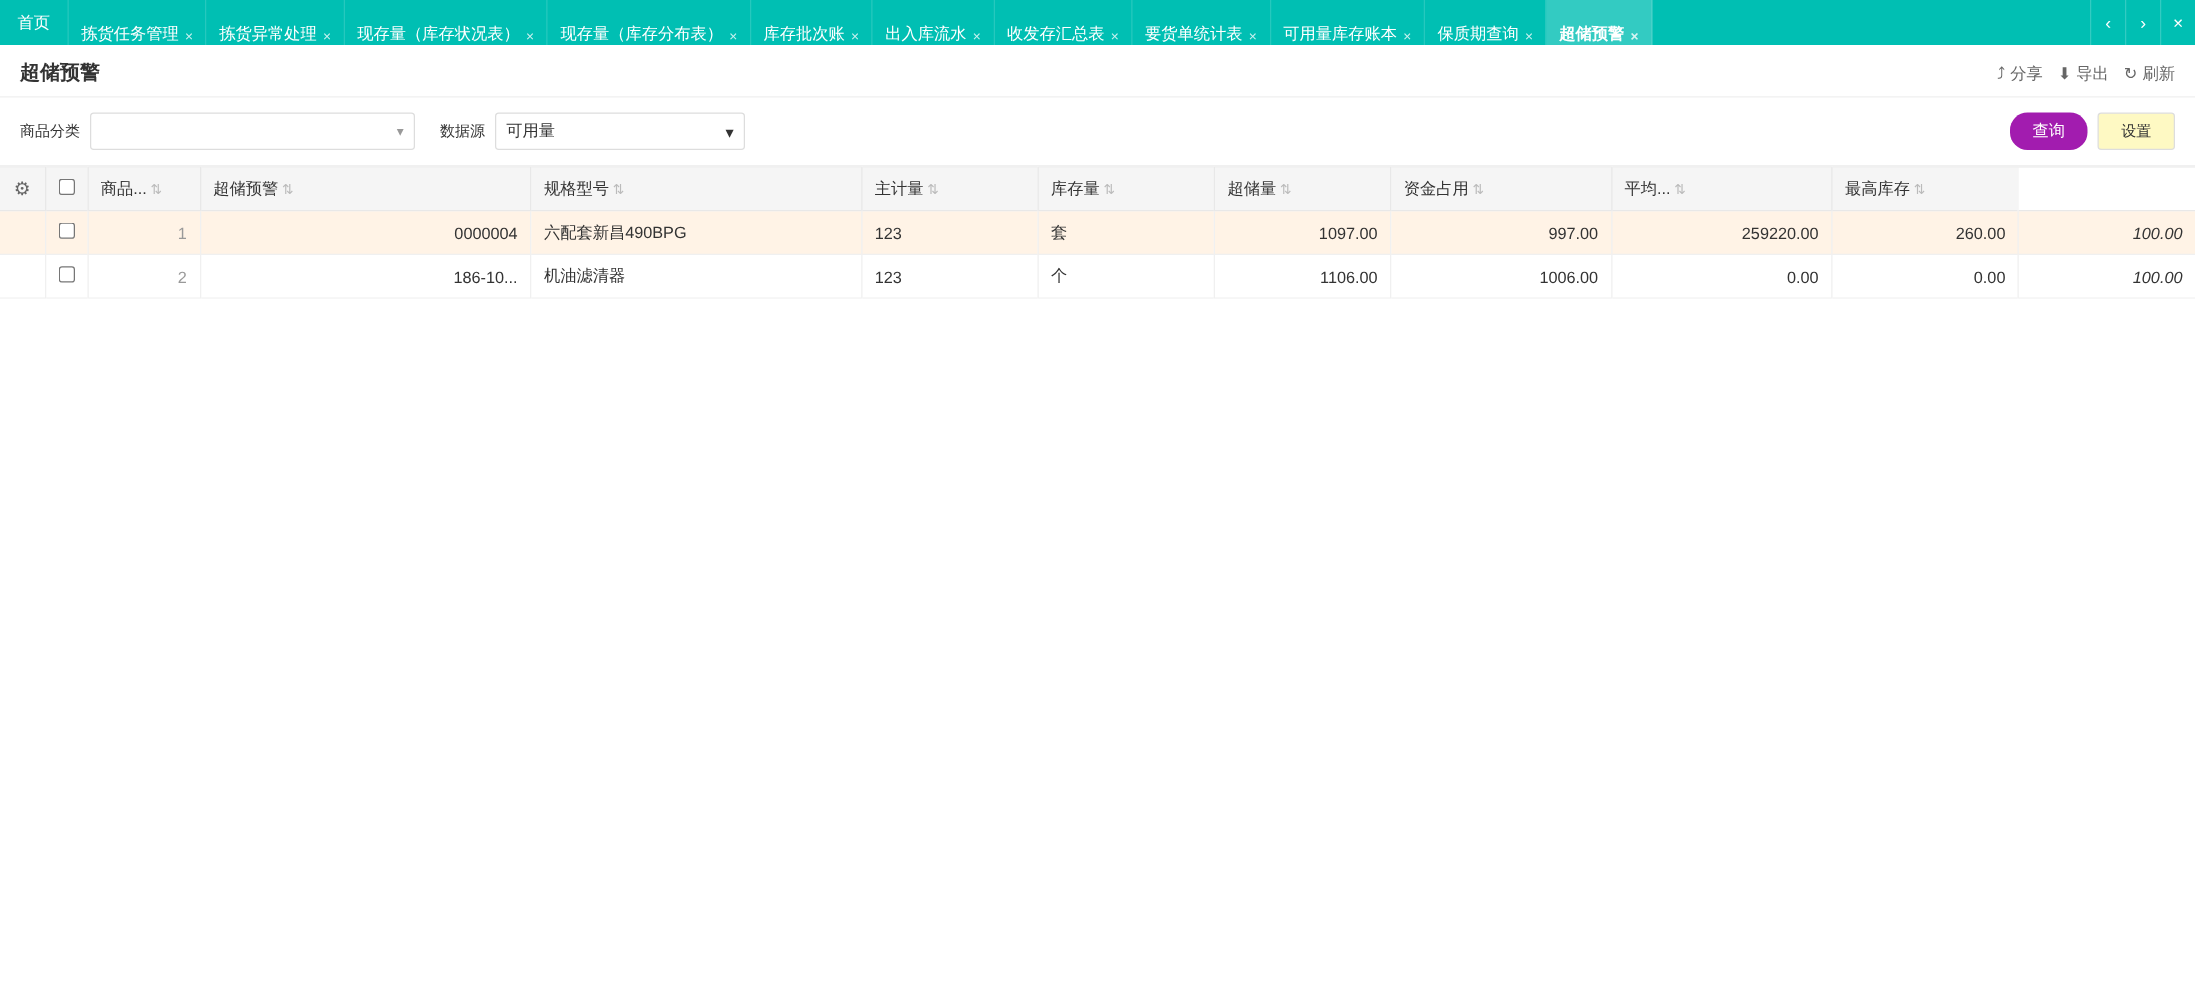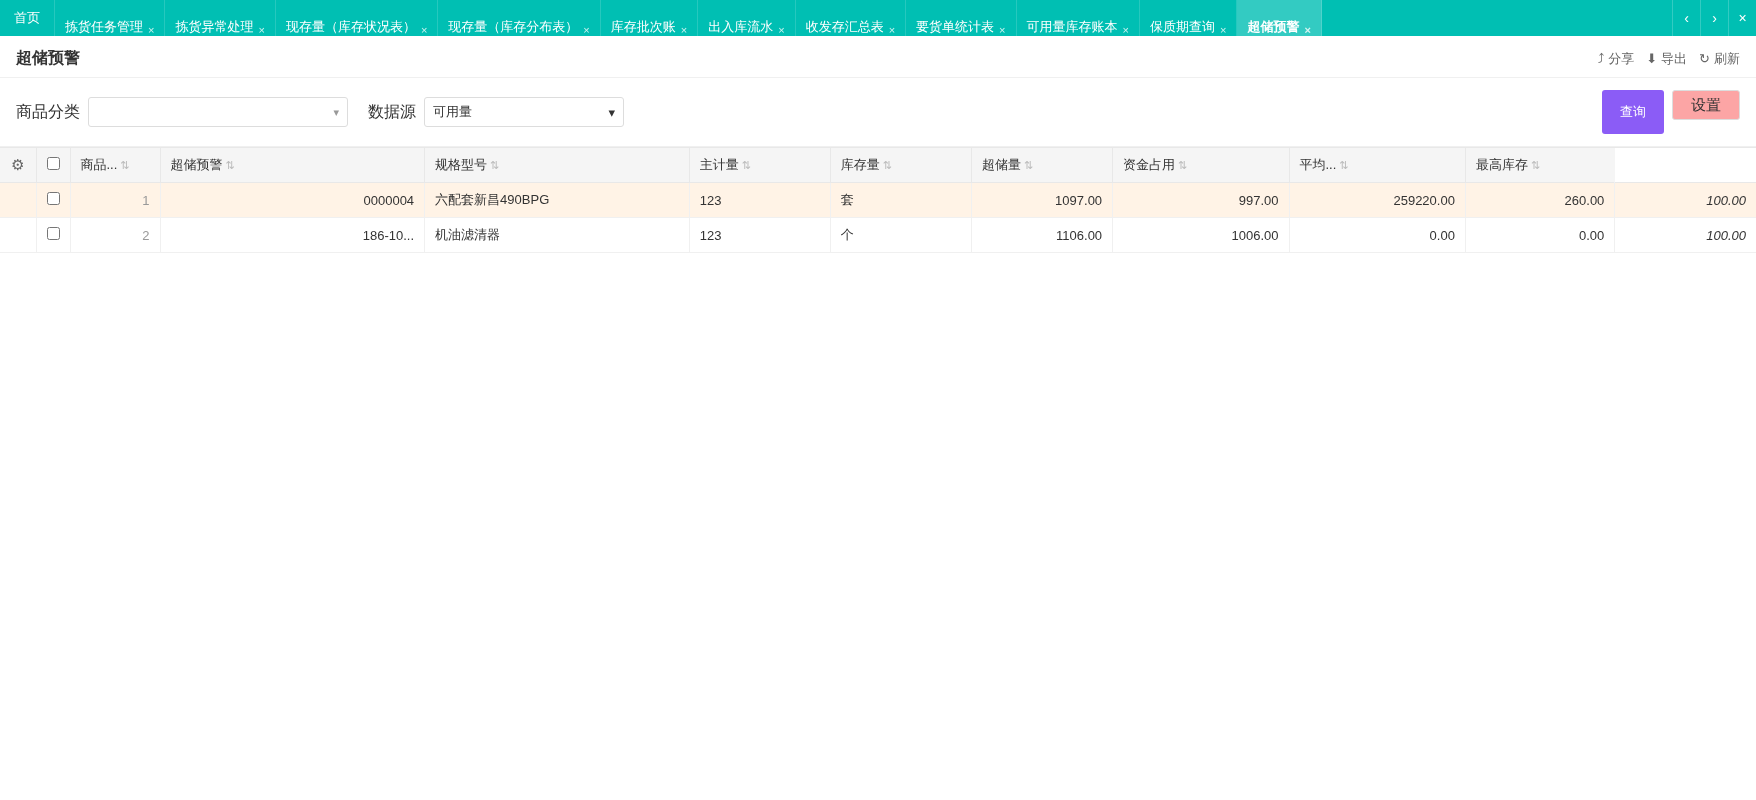--- a/index.html
+++ b/index.html
@@ -103,21 +103,21 @@
       align-items: center;
       gap: 20px;
       border-bottom: 1px solid #f0f0f0;
     }
     .filter-group {
       display: flex;
       align-items: center;
       gap: 8px;
     }
     .filter-label {
-      font-size: 16px;
+      font-size: 12px;
       color: #333;
       white-space: nowrap;
     }
     .filter-select {
       display: flex;
       align-items: center;
       border: 1px solid #ddd;
       border-radius: 3px;
       padding: 4px 8px;
       min-width: 260px;
@@ -155,36 +155,36 @@
       flex: 1;
       font-size: 13px;
       color: #333;
     }
     .filter-buttons {
       margin-left: auto;
       display: flex;
       gap: 8px;
     }
     .btn-query {
-      background: #8b5cf6;
+      background: #a21caf;
       color: #fff;
       border: none;
-      border-radius: 3px;
+      border-radius: 14px;
       padding: 5px 18px;
       font-size: 13px;
       cursor: pointer;
-      height: 44px;
+      height: 30px;
     }
     .btn-settings {
-      background: #fca5a5;
+      background: #fef9c3;
       color: #333;
       border: 1px solid #ddd;
       border-radius: 3px;
       padding: 5px 18px;
-      font-size: 15px;
+      font-size: 12px;
       cursor: pointer;
       height: 30px;
     }
 
     
     .table-wrapper {
       padding: 0 0;
       overflow-x: auto;
     }
     table {

